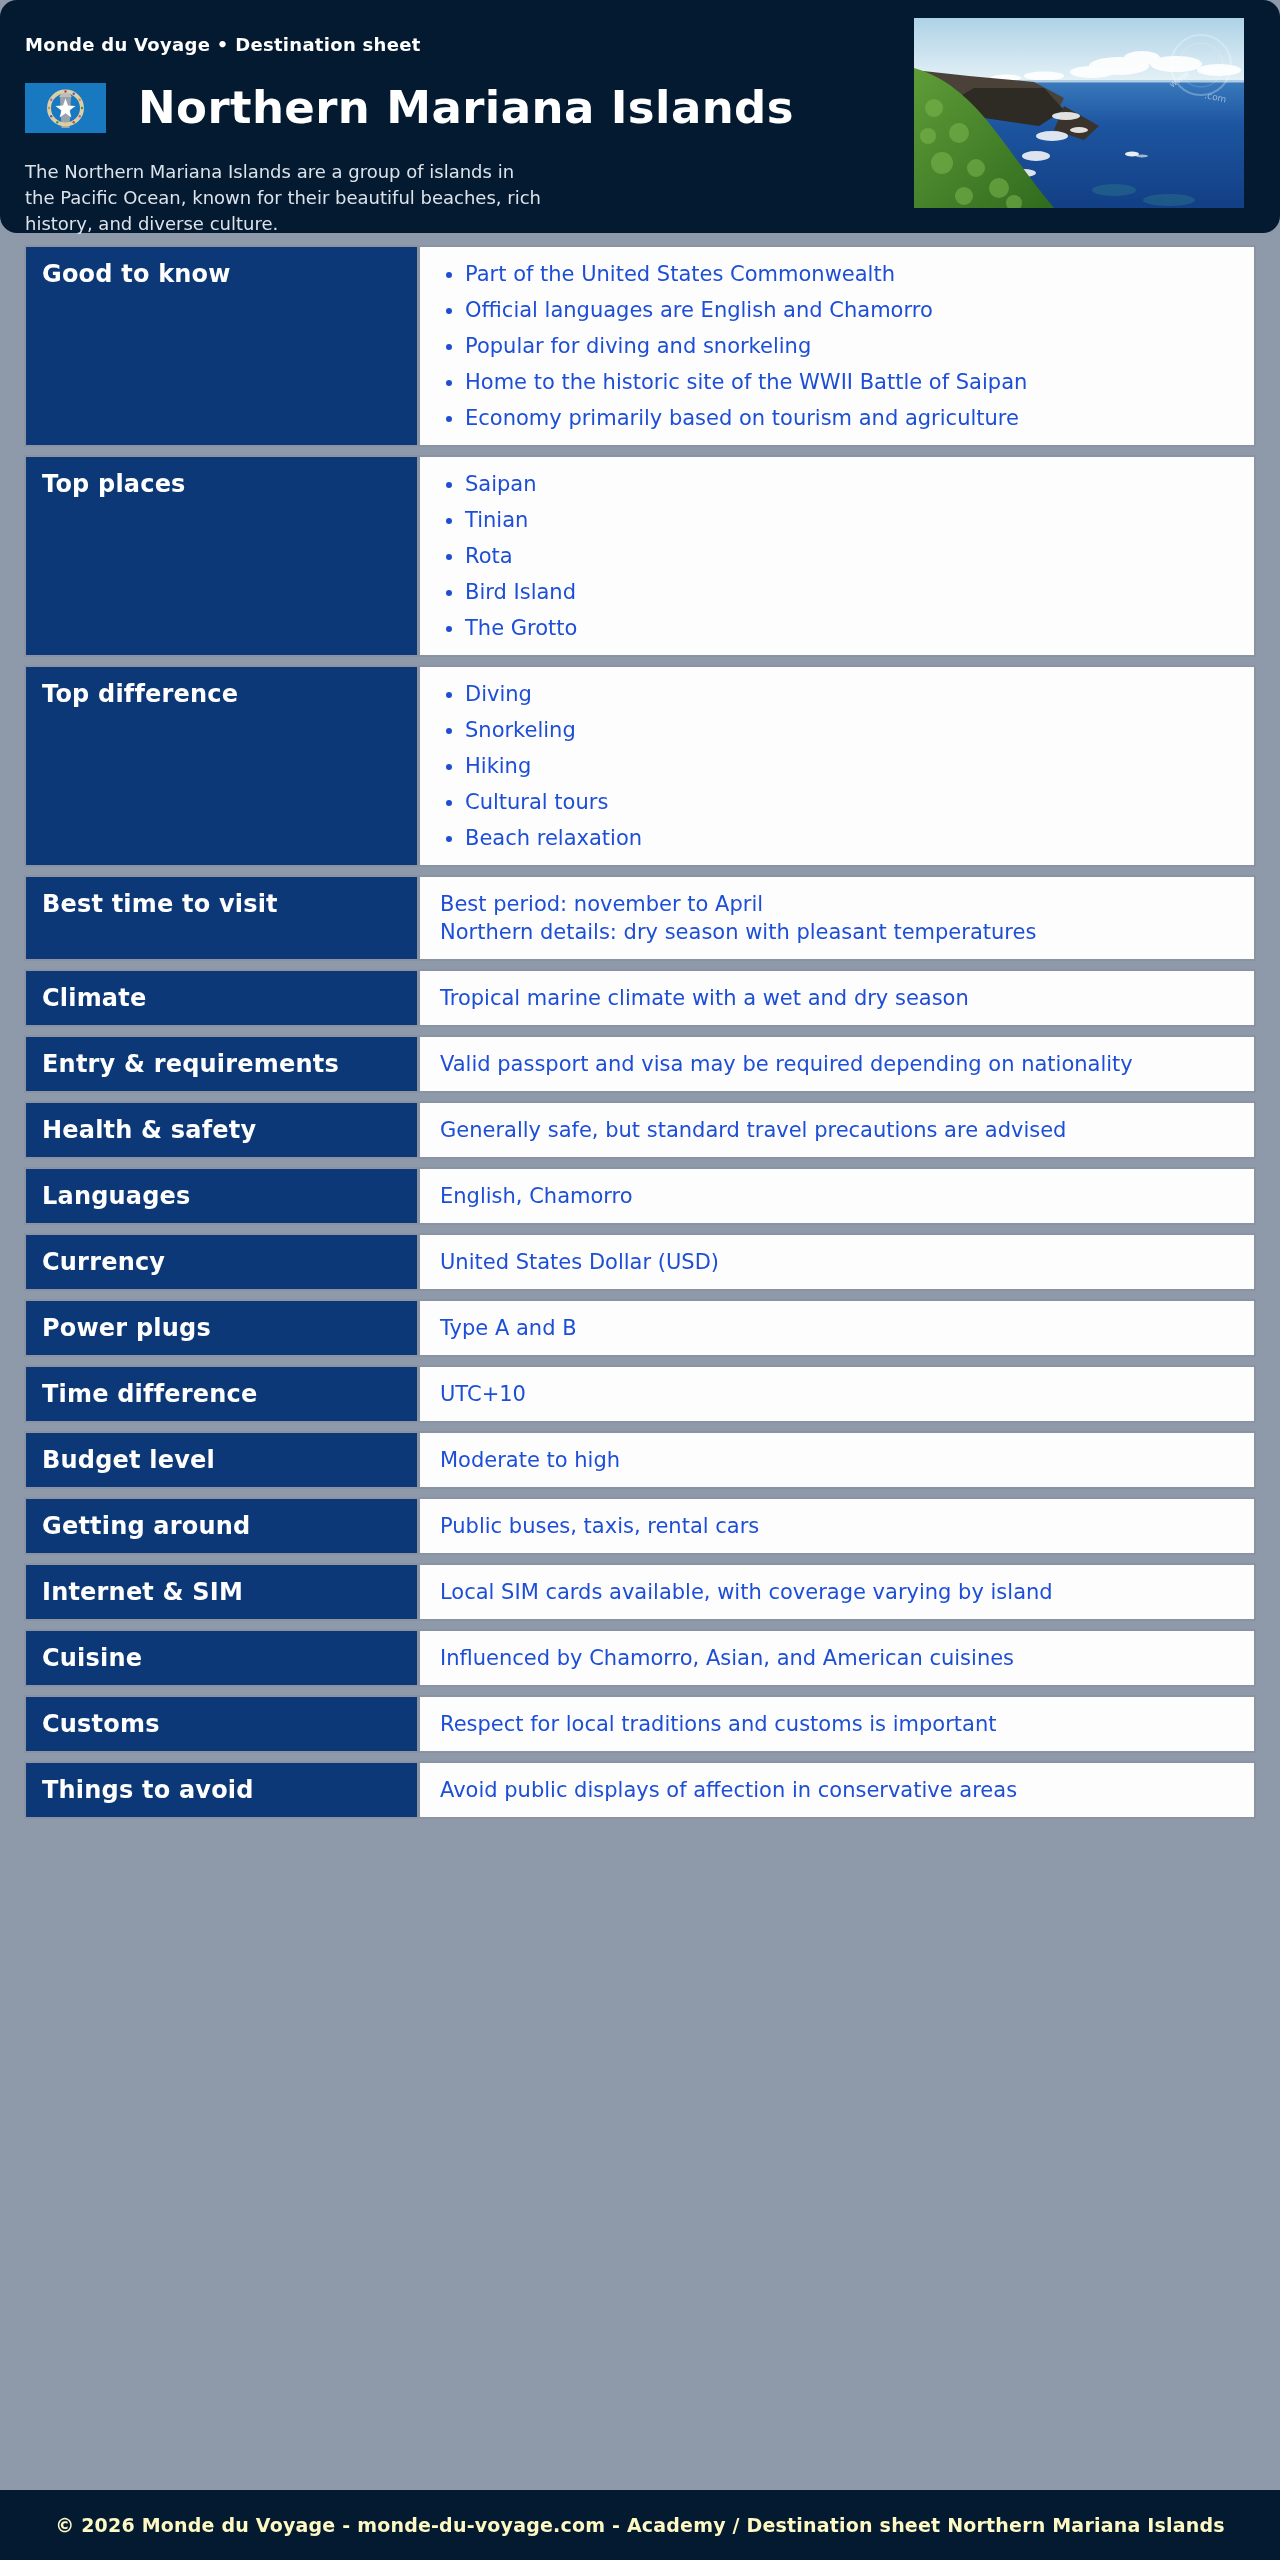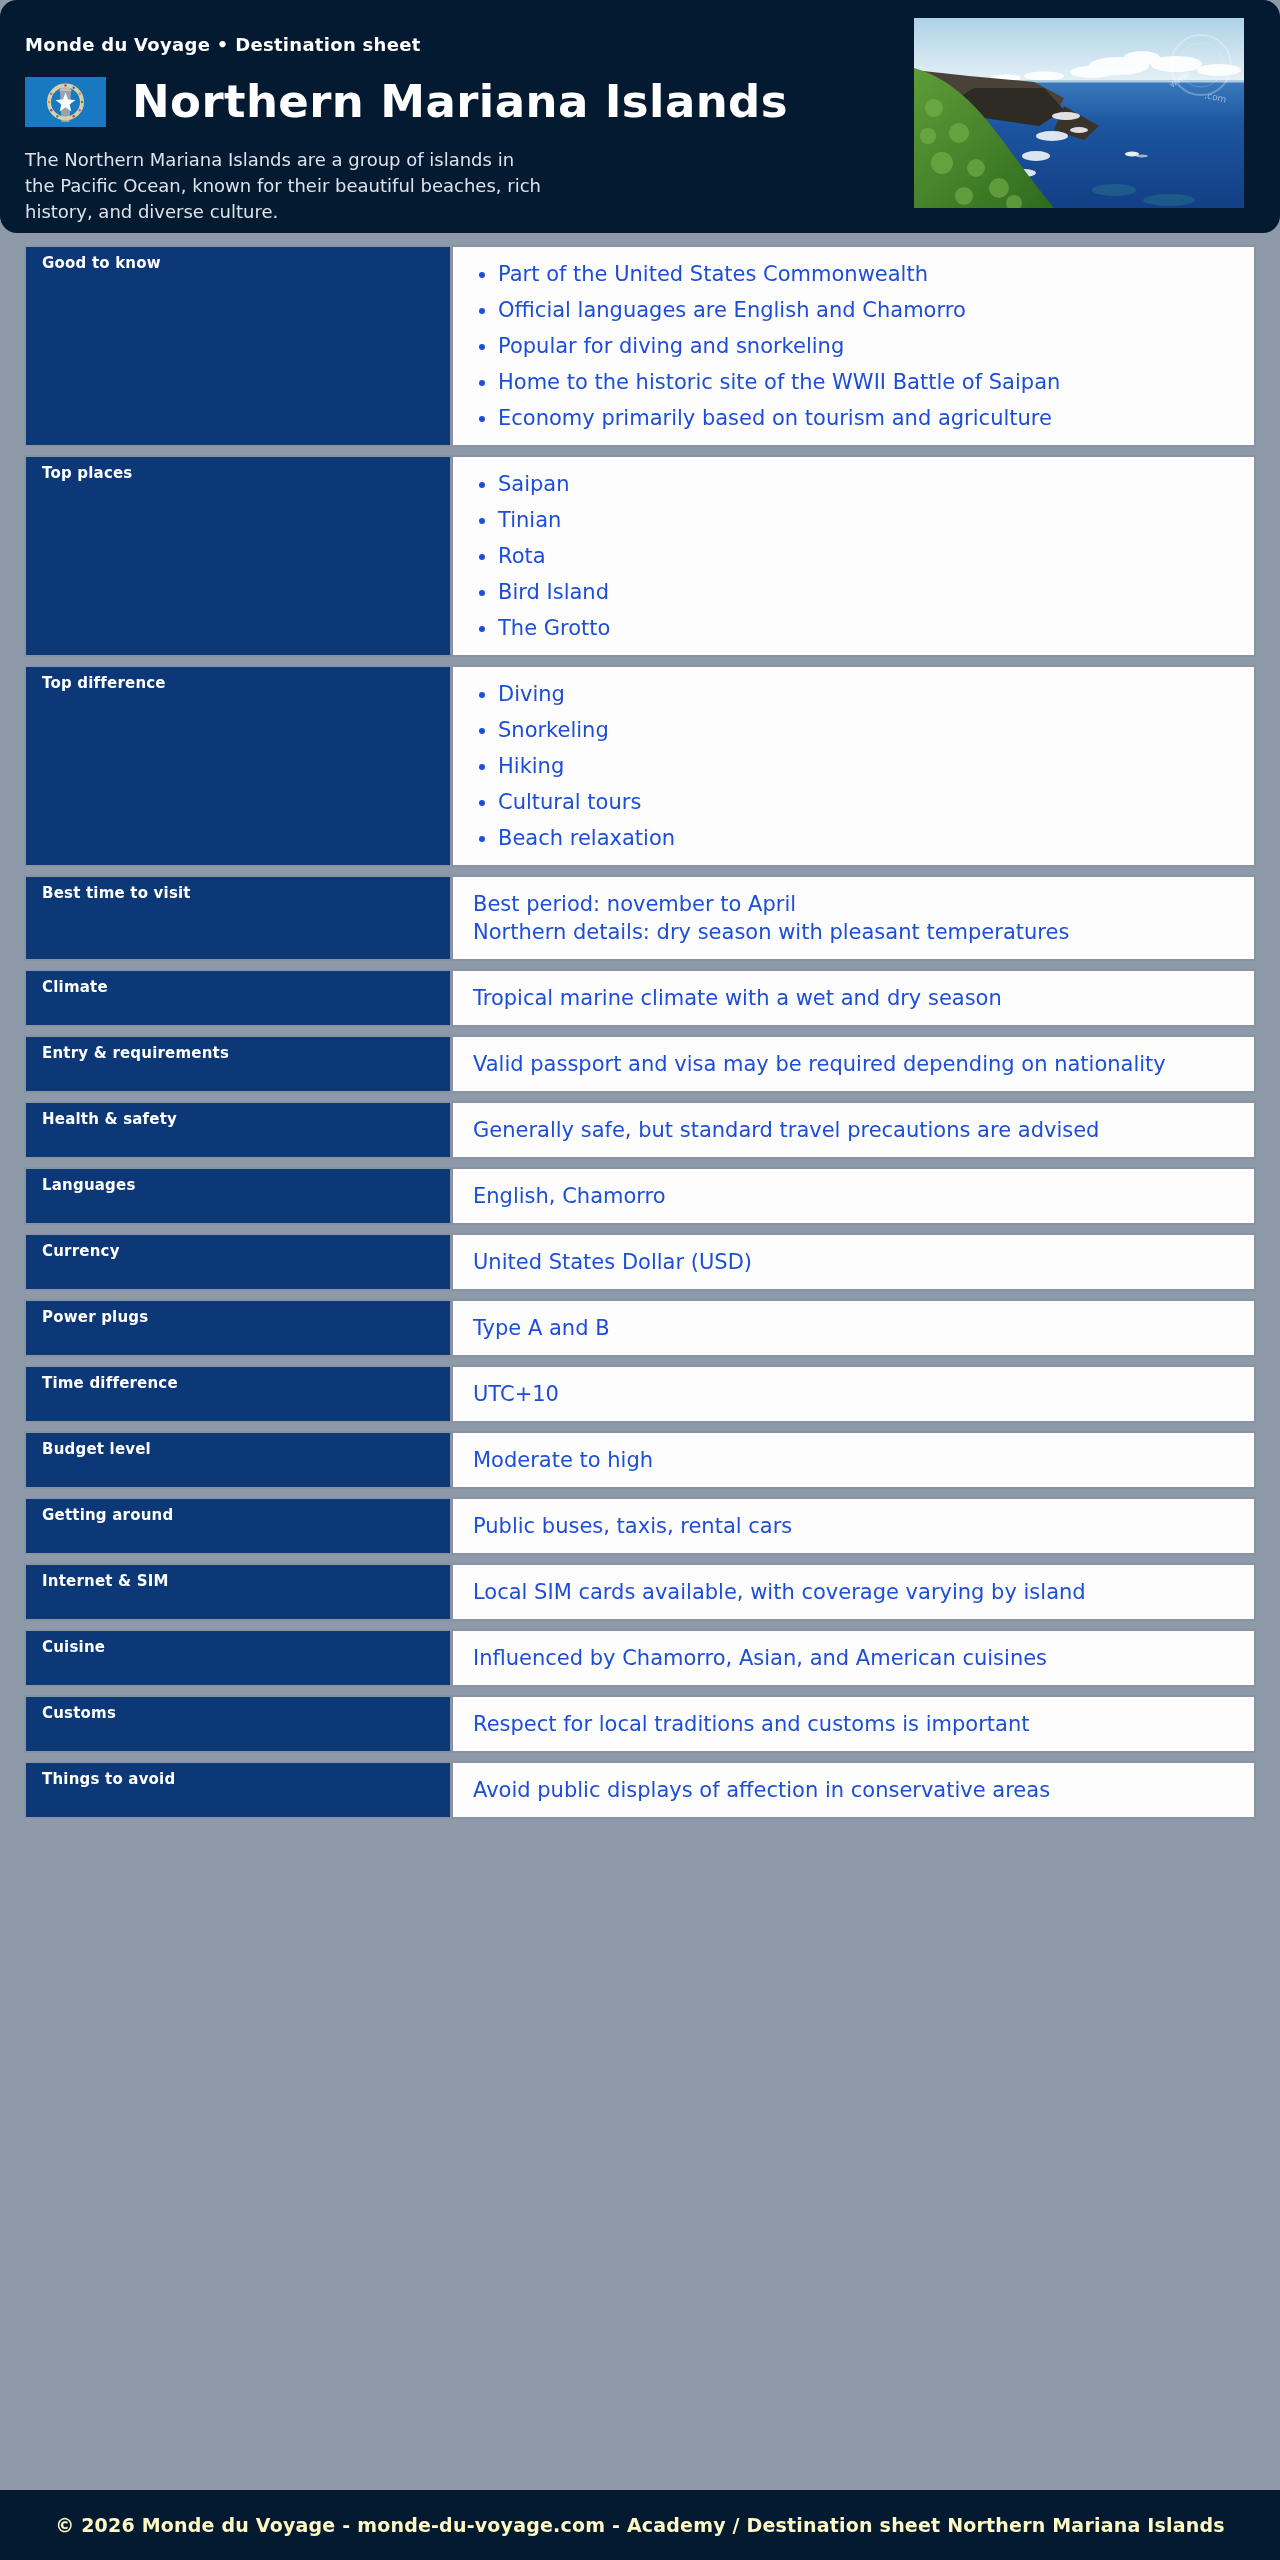--- a/index.html
+++ b/index.html
@@ -14,35 +14,35 @@
   
   .hdr {
     flex:none; position:relative; height:233px; box-sizing:border-box;
     background:#041a31; color:#ffffff;
     padding:34px 36px 0 25px;
     border-radius:17px;
   }
   .eyebrow { font-size:18px; font-weight:bold; letter-spacing:.3px; }
   .title-row { display:flex; align-items:center; gap:16px; margin-top:13px; }
   .flag { width:81px; height:50px; flex:none; display:block; }
-  .page-title { margin:10px; font-size:45px; font-weight:800; letter-spacing:.4px; line-height:1.05; }
+  .page-title { margin:16px; font-size:45px; font-weight:800; letter-spacing:.4px; line-height:1.05; }
   .desc { margin-top:12px; font-size:18px; line-height:1.45; color:#dde3eb; max-width:520px; }
   .photo { position:absolute; top:18px; right:36px; width:330px; height:190px; display:block; }
 
   
   main { flex:1; padding:12px 24px 0 24px; }
   .row {
     display:flex; gap:3px; margin-bottom:8px; min-height:54px;
     background:#8a93a2; border:2px solid #8a93a2;
   }
   .cell-label {
-    width:424px; flex:none; box-sizing:border-box;
+    width:391px; flex:none; box-sizing:border-box;
     background:#0c3877; color:#ffffff;
-    font-size:15px; font-weight:bold; letter-spacing:.2px;
-    padding:7px 16px;
+    font-size:24px; font-weight:bold; letter-spacing:.2px;
+    padding:13px 16px;
   }
   .cell-content {
     flex:1; box-sizing:border-box;
     background:#fdfdfd; color:#1d4ed8;
     font-size:21px; line-height:28px;
     padding:13px 20px;
   }
   .cell-content.bullets { padding-top:9px; padding-bottom:9px; }
   .cell-content ul { margin:0; padding-left:25px; }
   .cell-content li { line-height:36px; }

